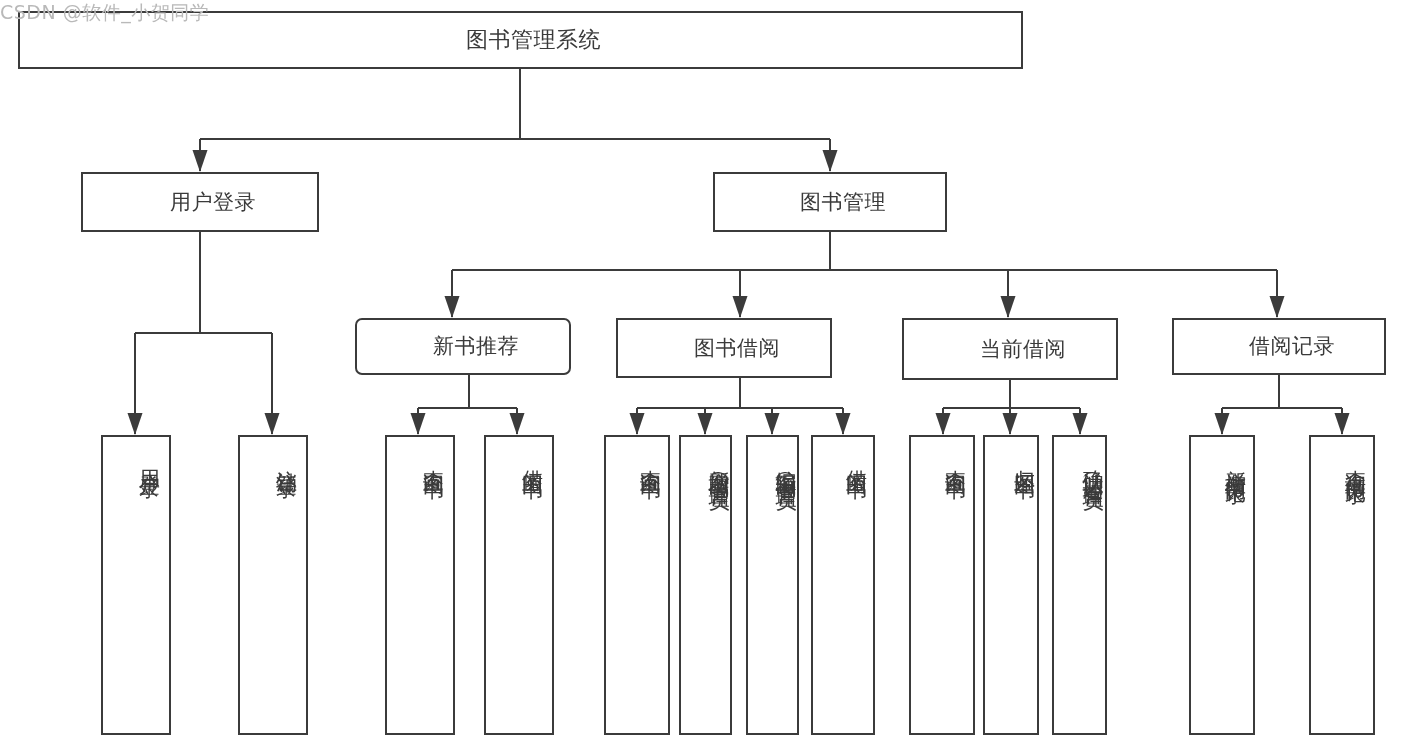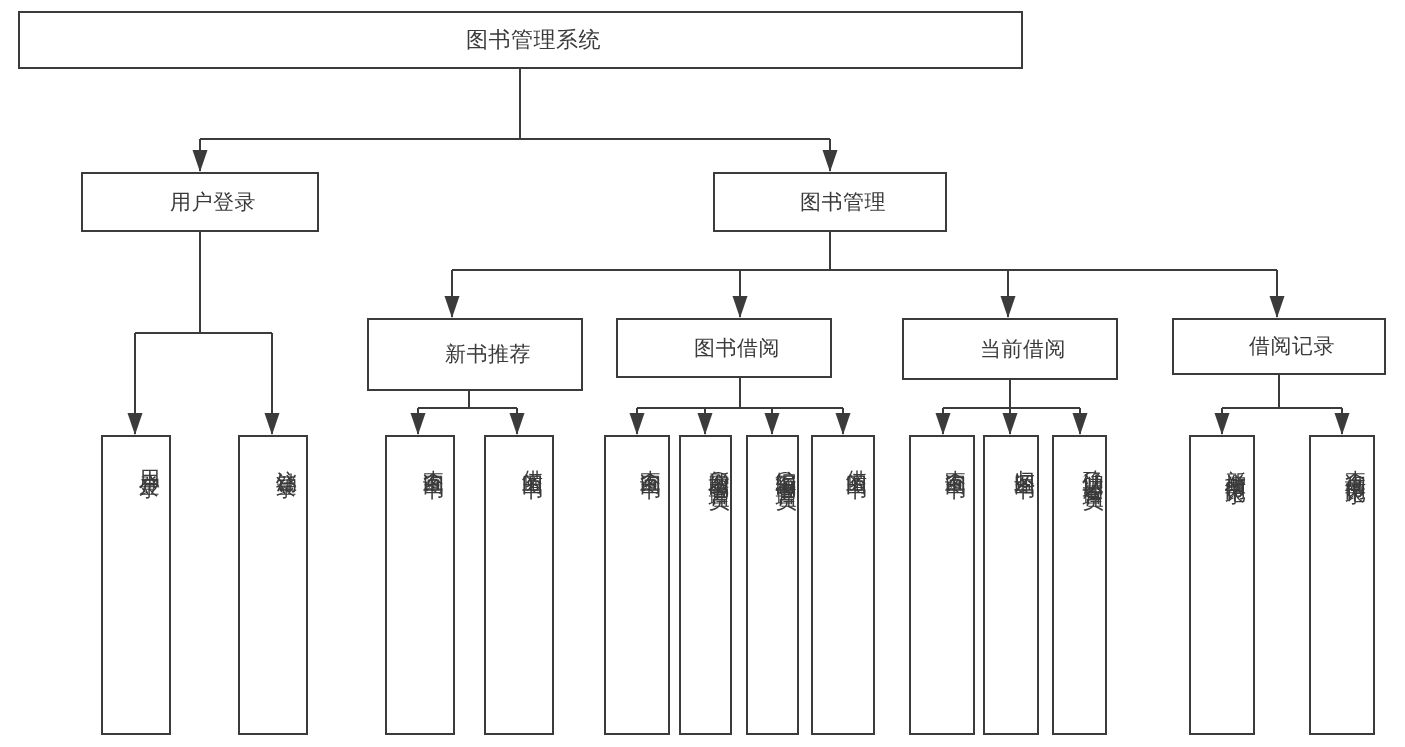--- a/index.html
+++ b/index.html
@@ -116,21 +116,21 @@
   <div id="nodes-layer">
       <div class="node-box horizontal root" style="left: 18px; top: 11px; width: 1005px; height: 58px;">
         <span class="node-label">图书管理系统</span>
       </div>
       <div class="node-box horizontal" style="left: 81px; top: 172px; width: 238px; height: 60px;">
         <span class="node-label">用户登录</span>
       </div>
       <div class="node-box horizontal" style="left: 713px; top: 172px; width: 234px; height: 60px; font-family: Liberation Serif, serif;">
         <span class="node-label">图书管理</span>
       </div>
-      <div class="node-box horizontal" style="left: 367px; top: 318px; width: 216px; height: 73px;">
+      <div class="node-box horizontal" style="left: 355px; top: 318px; width: 216px; height: 57px; border-radius: 7px;">
         <span class="node-label">新书推荐</span>
       </div>
       <div class="node-box horizontal" style="left: 616px; top: 318px; width: 216px; height: 60px;">
         <span class="node-label">图书借阅</span>
       </div>
       <div class="node-box horizontal" style="left: 902px; top: 318px; width: 216px; height: 62px;">
         <span class="node-label">当前借阅</span>
       </div>
       <div class="node-box horizontal" style="left: 1172px; top: 318px; width: 214px; height: 57px; font-family: Liberation Serif, serif;">
         <span class="node-label">借阅记录</span>
@@ -169,14 +169,15 @@
         <span class="node-label">确认归还（管理员）</span>
       </div>
       <div class="node-box vertical" style="left: 1189px; top: 435px; width: 66px; height: 300px;">
         <span class="node-label">新增借阅记录</span>
       </div>
       <div class="node-box vertical" style="left: 1309px; top: 435px; width: 66px; height: 300px;">
         <span class="node-label">查询借阅记录</span>
       </div>
     </div>
 
+  <div class="watermark">CSDN @软件_小贺同学</div>
 
 </div>
 
 </body></html>

